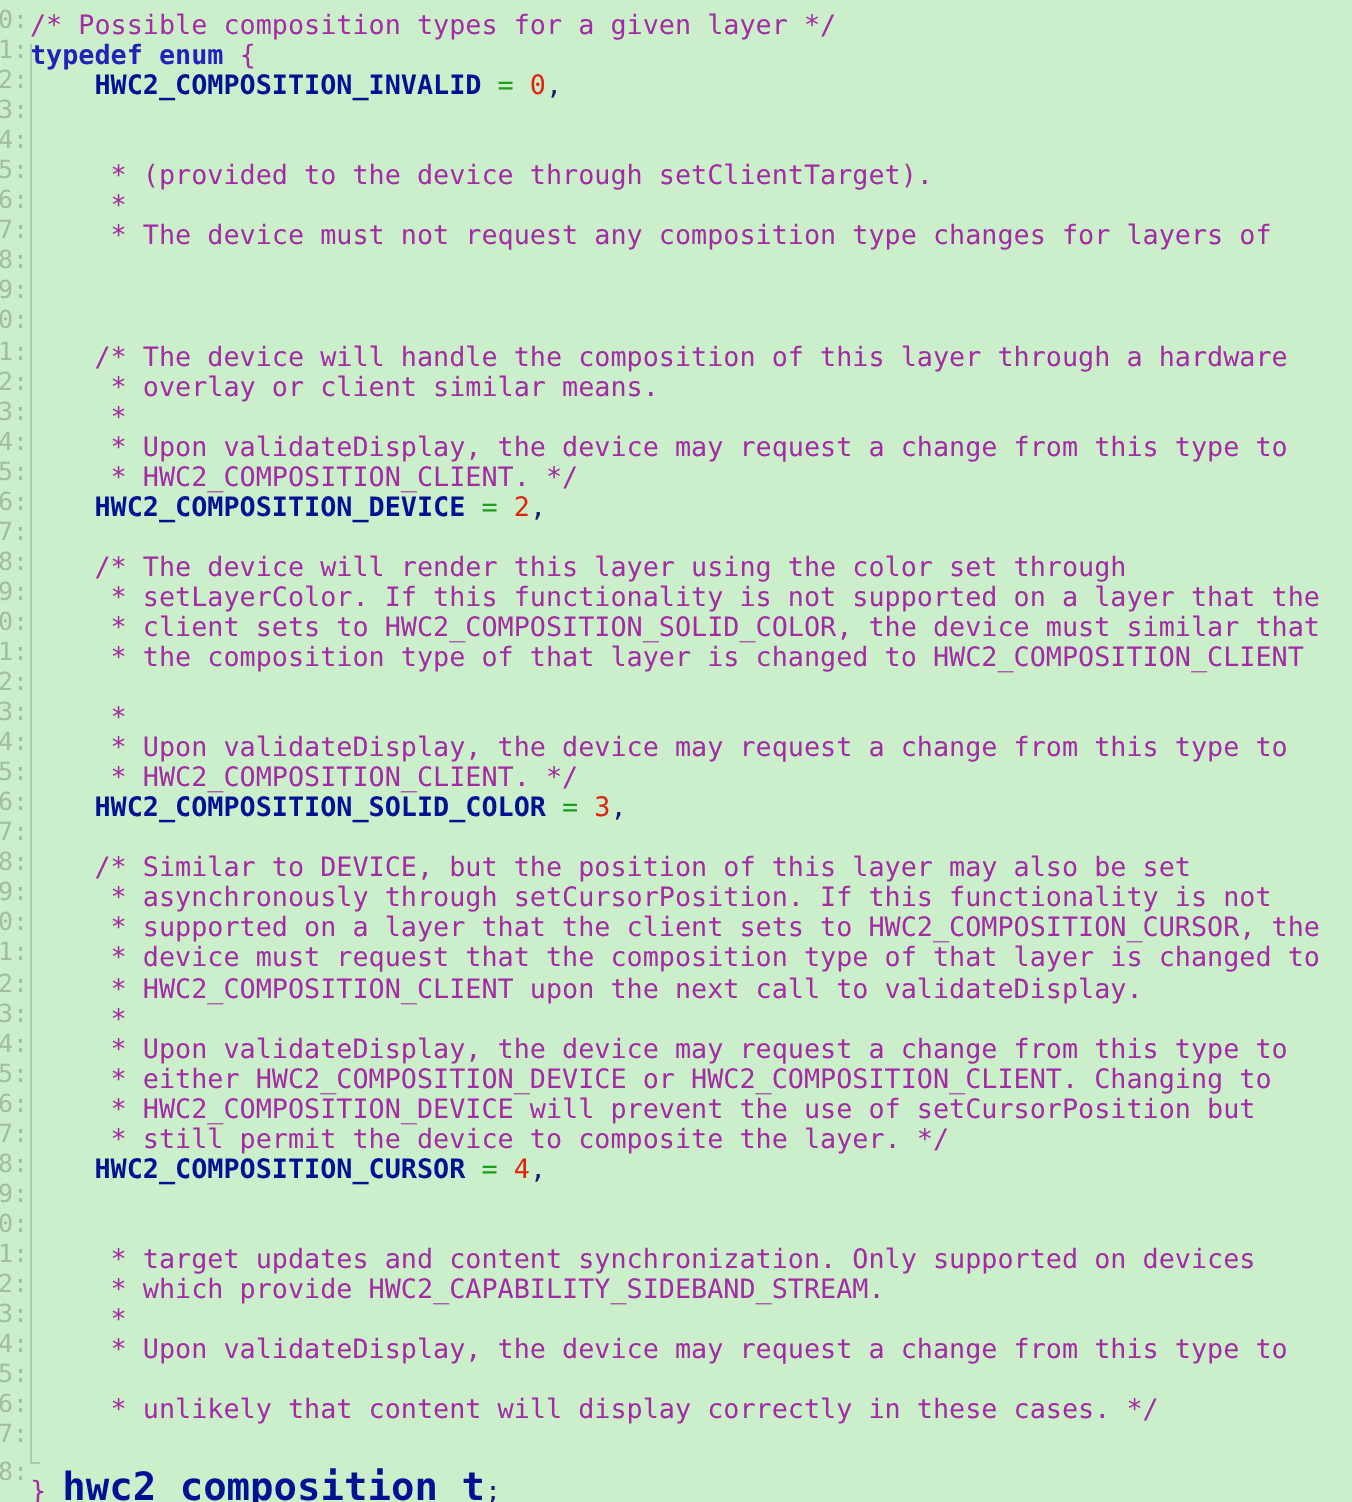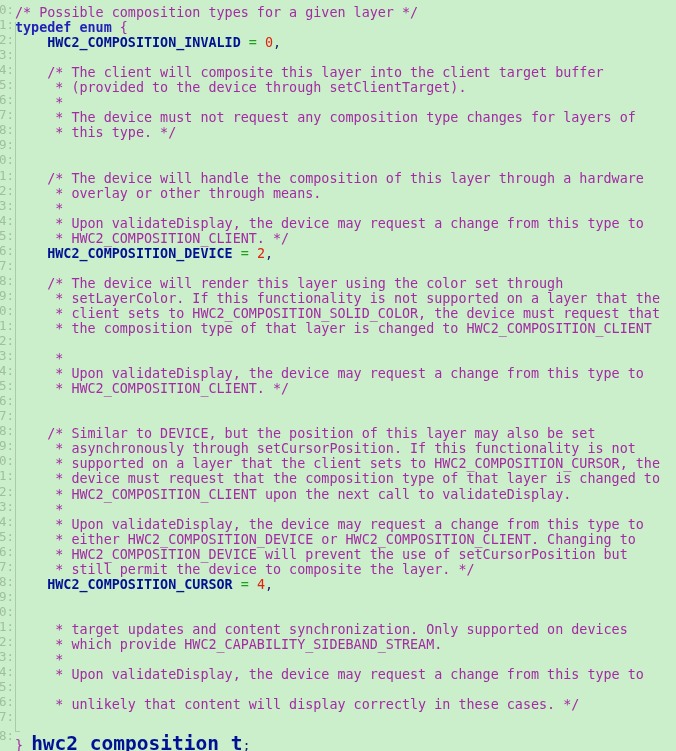--- a/index.html
+++ b/index.html
@@ -65,43 +65,43 @@
 <body>
 
 <div class="editor">
   <div class="scope-line"></div>
   <div class="scope-foot"></div>
   <div id="lines">
       <div class="line"><span class="gut"><span class="gut-inner">120:</span></span><span class="codetext"><span class="tok-c">/* Possible composition types for a given layer */</span></span></div>
       <div class="line"><span class="gut"><span class="gut-inner">121:</span></span><span class="codetext"><span class="tok-k">typedef</span><span class="tok-t"> </span><span class="tok-k">enum</span><span class="tok-t"> </span><span class="tok-b">{</span></span></div>
       <div class="line"><span class="gut"><span class="gut-inner">122:</span></span><span class="codetext"><span class="tok-t">    </span><span class="tok-i">HWC2_COMPOSITION_INVALID</span><span class="tok-t"> </span><span class="tok-o">=</span><span class="tok-t"> </span><span class="tok-n">0</span><span class="tok-p">,</span></span></div>
       <div class="line"><span class="gut"><span class="gut-inner">123:</span></span><span class="codetext"></span></div>
-      <div class="line"><span class="gut"><span class="gut-inner">124:</span></span><span class="codetext"><span class="tok-c">    /* The client will composite this layer into the client target buffer</span></span></div>
+      <div class="line"><span class="gut"><span class="gut-inner">124:</span></span></div>
       <div class="line"><span class="gut"><span class="gut-inner">125:</span></span><span class="codetext"><span class="tok-c">     * (provided to the device through setClientTarget).</span></span></div>
       <div class="line"><span class="gut"><span class="gut-inner">126:</span></span><span class="codetext"><span class="tok-c">     *</span></span></div>
       <div class="line"><span class="gut"><span class="gut-inner">127:</span></span><span class="codetext"><span class="tok-c">     * The device must not request any composition type changes for layers of</span></span></div>
-      <div class="line"><span class="gut"><span class="gut-inner">128:</span></span><span class="codetext"><span class="tok-c">     * this type. */</span></span></div>
+      <div class="line"><span class="gut"><span class="gut-inner">128:</span></span></div>
       <div class="line"><span class="gut"><span class="gut-inner">129:</span></span></div>
       <div class="line"><span class="gut"><span class="gut-inner">130:</span></span><span class="codetext"></span></div>
       <div class="line"><span class="gut"><span class="gut-inner">131:</span></span><span class="codetext"><span class="tok-c">    /* The device will handle the composition of this layer through a hardware</span></span></div>
-      <div class="line"><span class="gut"><span class="gut-inner">132:</span></span><span class="codetext"><span class="tok-c">     * overlay or other through means.</span></span></div>
+      <div class="line"><span class="gut"><span class="gut-inner">132:</span></span><span class="codetext"><span class="tok-c">     * overlay or client similar means.</span></span></div>
       <div class="line"><span class="gut"><span class="gut-inner">133:</span></span><span class="codetext"><span class="tok-c">     *</span></span></div>
       <div class="line"><span class="gut"><span class="gut-inner">134:</span></span><span class="codetext"><span class="tok-c">     * Upon validateDisplay, the device may request a change from this type to</span></span></div>
       <div class="line"><span class="gut"><span class="gut-inner">135:</span></span><span class="codetext"><span class="tok-c">     * HWC2_COMPOSITION_CLIENT. */</span></span></div>
       <div class="line"><span class="gut"><span class="gut-inner">136:</span></span><span class="codetext"><span class="tok-t">    </span><span class="tok-i">HWC2_COMPOSITION_DEVICE</span><span class="tok-t"> </span><span class="tok-o">=</span><span class="tok-t"> </span><span class="tok-n">2</span><span class="tok-p">,</span></span></div>
       <div class="line"><span class="gut"><span class="gut-inner">137:</span></span><span class="codetext"></span></div>
       <div class="line"><span class="gut"><span class="gut-inner">138:</span></span><span class="codetext"><span class="tok-c">    /* The device will render this layer using the color set through</span></span></div>
       <div class="line"><span class="gut"><span class="gut-inner">139:</span></span><span class="codetext"><span class="tok-c">     * setLayerColor. If this functionality is not supported on a layer that the</span></span></div>
-      <div class="line"><span class="gut"><span class="gut-inner">140:</span></span><span class="codetext"><span class="tok-c">     * client sets to HWC2_COMPOSITION_SOLID_COLOR, the device must request that</span></span></div>
+      <div class="line"><span class="gut"><span class="gut-inner">140:</span></span><span class="codetext"><span class="tok-c">     * client sets to HWC2_COMPOSITION_SOLID_COLOR, the device must similar that</span></span></div>
       <div class="line"><span class="gut"><span class="gut-inner">141:</span></span><span class="codetext"><span class="tok-c">     * the composition type of that layer is changed to HWC2_COMPOSITION_CLIENT</span></span></div>
       <div class="line"><span class="gut"><span class="gut-inner">142:</span></span></div>
       <div class="line"><span class="gut"><span class="gut-inner">143:</span></span><span class="codetext"><span class="tok-c">     *</span></span></div>
       <div class="line"><span class="gut"><span class="gut-inner">144:</span></span><span class="codetext"><span class="tok-c">     * Upon validateDisplay, the device may request a change from this type to</span></span></div>
       <div class="line"><span class="gut"><span class="gut-inner">145:</span></span><span class="codetext"><span class="tok-c">     * HWC2_COMPOSITION_CLIENT. */</span></span></div>
-      <div class="line"><span class="gut"><span class="gut-inner">146:</span></span></div>
+      <div class="line"><span class="gut"><span class="gut-inner">146:</span></span><span class="codetext"><span class="tok-t">    </span><span class="tok-i">HWC2_COMPOSITION_SOLID_COLOR</span><span class="tok-t"> </span><span class="tok-o">=</span><span class="tok-t"> </span><span class="tok-n">3</span><span class="tok-p">,</span></span></div>
       <div class="line"><span class="gut"><span class="gut-inner">147:</span></span><span class="codetext"></span></div>
       <div class="line"><span class="gut"><span class="gut-inner">148:</span></span><span class="codetext"><span class="tok-c">    /* Similar to DEVICE, but the position of this layer may also be set</span></span></div>
       <div class="line"><span class="gut"><span class="gut-inner">149:</span></span><span class="codetext"><span class="tok-c">     * asynchronously through setCursorPosition. If this functionality is not</span></span></div>
       <div class="line"><span class="gut"><span class="gut-inner">150:</span></span><span class="codetext"><span class="tok-c">     * supported on a layer that the client sets to HWC2_COMPOSITION_CURSOR, the</span></span></div>
       <div class="line"><span class="gut"><span class="gut-inner">151:</span></span><span class="codetext"><span class="tok-c">     * device must request that the composition type of that layer is changed to</span></span></div>
       <div class="line"><span class="gut"><span class="gut-inner">152:</span></span><span class="codetext"><span class="tok-c">     * HWC2_COMPOSITION_CLIENT upon the next call to validateDisplay.</span></span></div>
       <div class="line"><span class="gut"><span class="gut-inner">153:</span></span><span class="codetext"><span class="tok-c">     *</span></span></div>
       <div class="line"><span class="gut"><span class="gut-inner">154:</span></span><span class="codetext"><span class="tok-c">     * Upon validateDisplay, the device may request a change from this type to</span></span></div>
       <div class="line"><span class="gut"><span class="gut-inner">155:</span></span><span class="codetext"><span class="tok-c">     * either HWC2_COMPOSITION_DEVICE or HWC2_COMPOSITION_CLIENT. Changing to</span></span></div>
       <div class="line"><span class="gut"><span class="gut-inner">156:</span></span><span class="codetext"><span class="tok-c">     * HWC2_COMPOSITION_DEVICE will prevent the use of setCursorPosition but</span></span></div>

